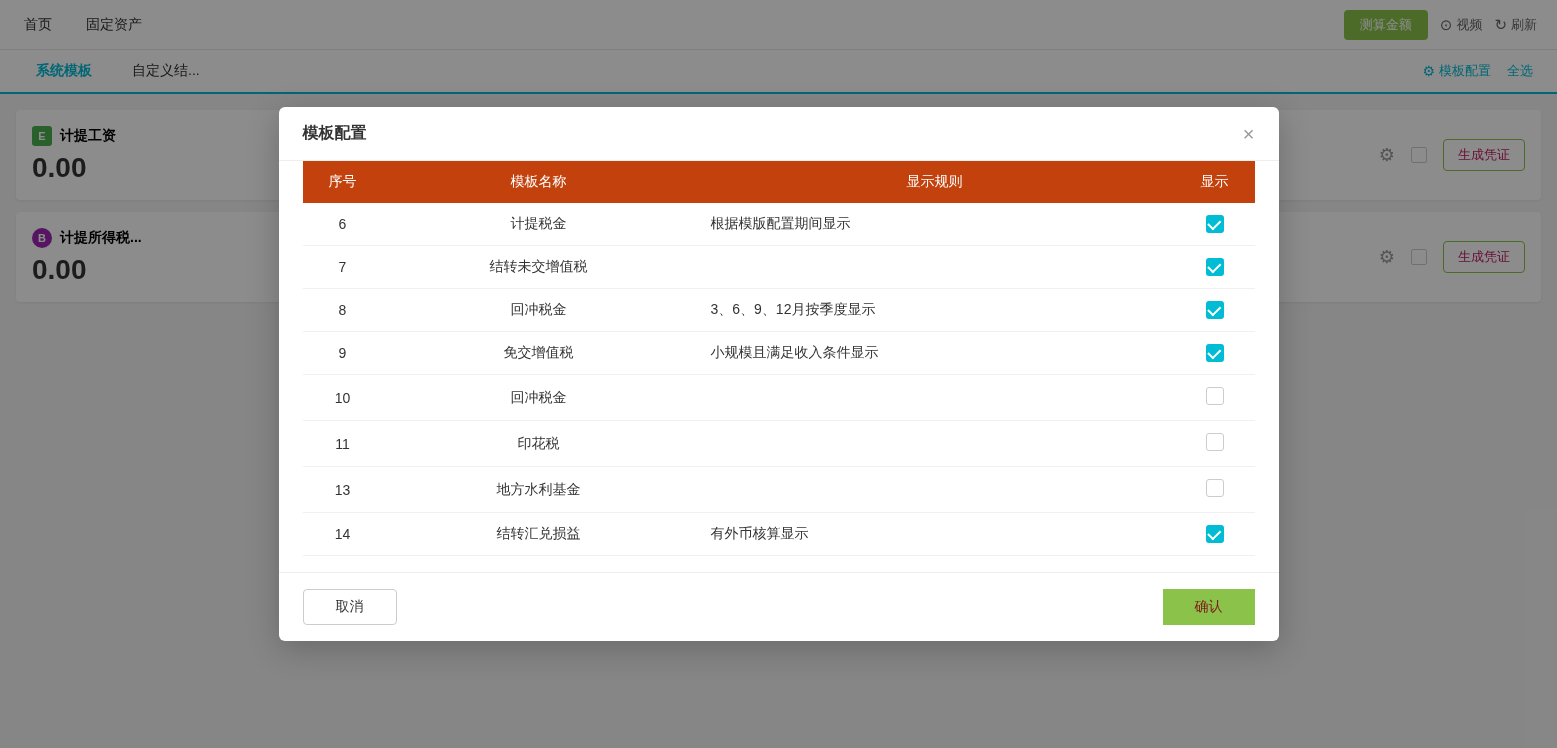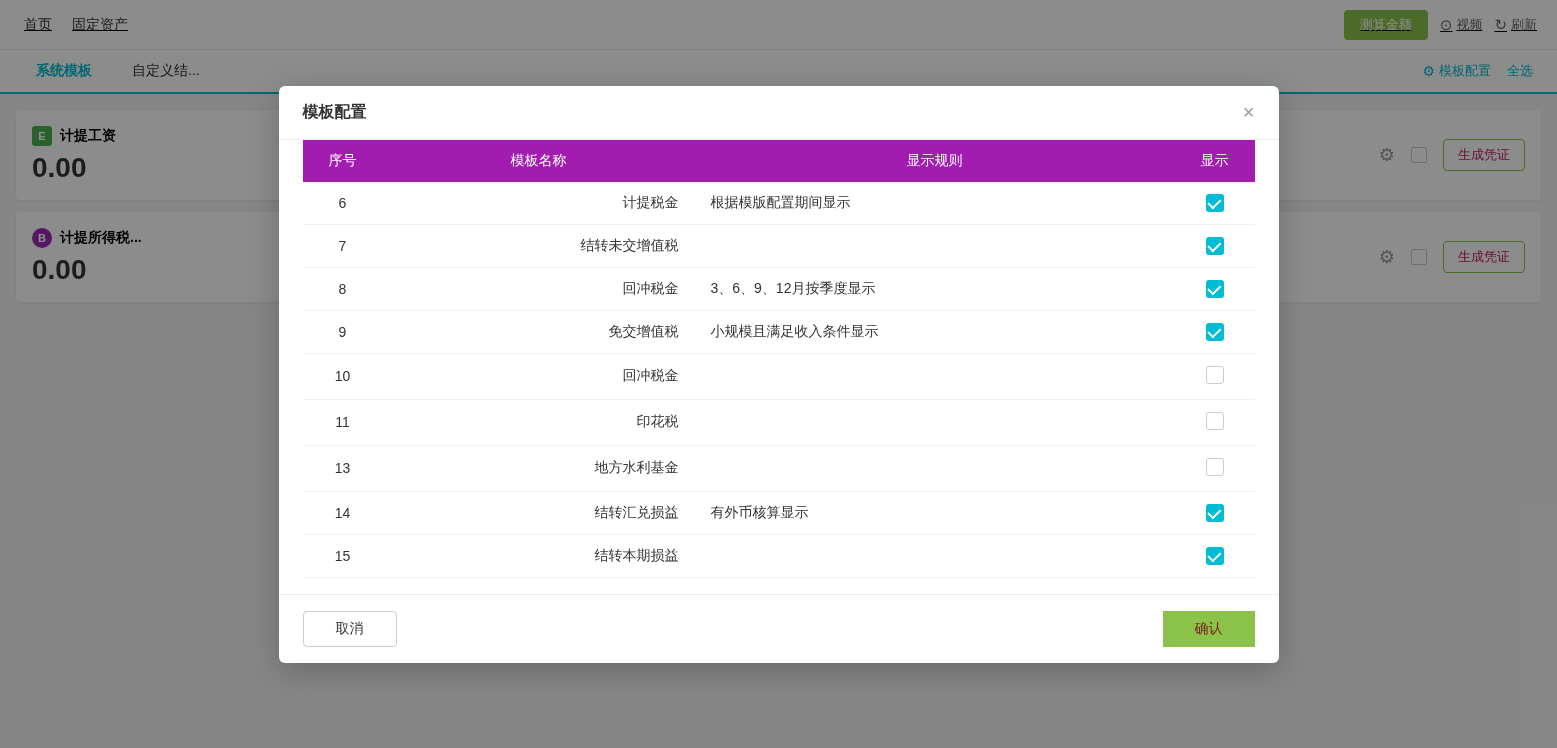--- a/index.html
+++ b/index.html
@@ -20,23 +20,22 @@
       background: #f5f5f5;
     }
 
     
     .top-nav {
       background: #fff;
       height: 50px;
       display: flex;
       align-items: center;
       padding: 0 20px;
-      gap: 12px;
+      gap: 26px;
       border-bottom: 1px solid #e8e8e8;
-      text-decoration: underline;
     }
 
     .top-nav-item {
       font-size: 14px;
       color: #333;
       cursor: pointer;
       padding: 0 4px;
     }
 
     
@@ -241,21 +240,21 @@
       padding: 0 24px 16px;
     }
 
     
     .config-table {
       width: 100%;
       border-collapse: collapse;
     }
 
     .config-table thead tr {
-      background: #a21caf;
+      background: #c2410c;
       color: #fff;
     }
 
     .config-table thead th {
       padding: 12px 16px;
       text-align: center;
       font-weight: 500;
       font-size: 14px;
     }
 
@@ -272,21 +271,21 @@
     }
 
     .config-table tbody td {
       padding: 12px 16px;
       font-size: 14px;
       color: #333;
       text-align: center;
     }
 
     .config-table tbody td:nth-child(2) {
-      text-align: right;
+      text-align: center;
     }
 
     .config-table tbody td:nth-child(3) {
       text-align: left;
     }
 
     
     .cb-teal {
       width: 18px; height: 18px;
       border: 2px solid #00bcd4;
@@ -488,26 +487,20 @@
               <td>地方水利基金</td>
               <td></td>
               <td style="text-align: center;"><div class="cb-empty"></div></td>
             </tr>
             <tr>
               <td>14</td>
               <td>结转汇兑损益</td>
               <td>有外币核算显示</td>
               <td style="text-align: center;"><div class="cb-teal"></div></td>
             </tr>
-            <tr>
-              <td>15</td>
-              <td>结转本期损益</td>
-              <td></td>
-              <td style="text-align: center;"><div class="cb-teal"></div></td>
-            </tr>
           </tbody>
       </table>
     </div>
 
     <div class="modal-footer">
       <button class="btn-cancel">取消</button>
       <button class="btn-confirm">确认</button>
     </div>
   </div>
 </div>

